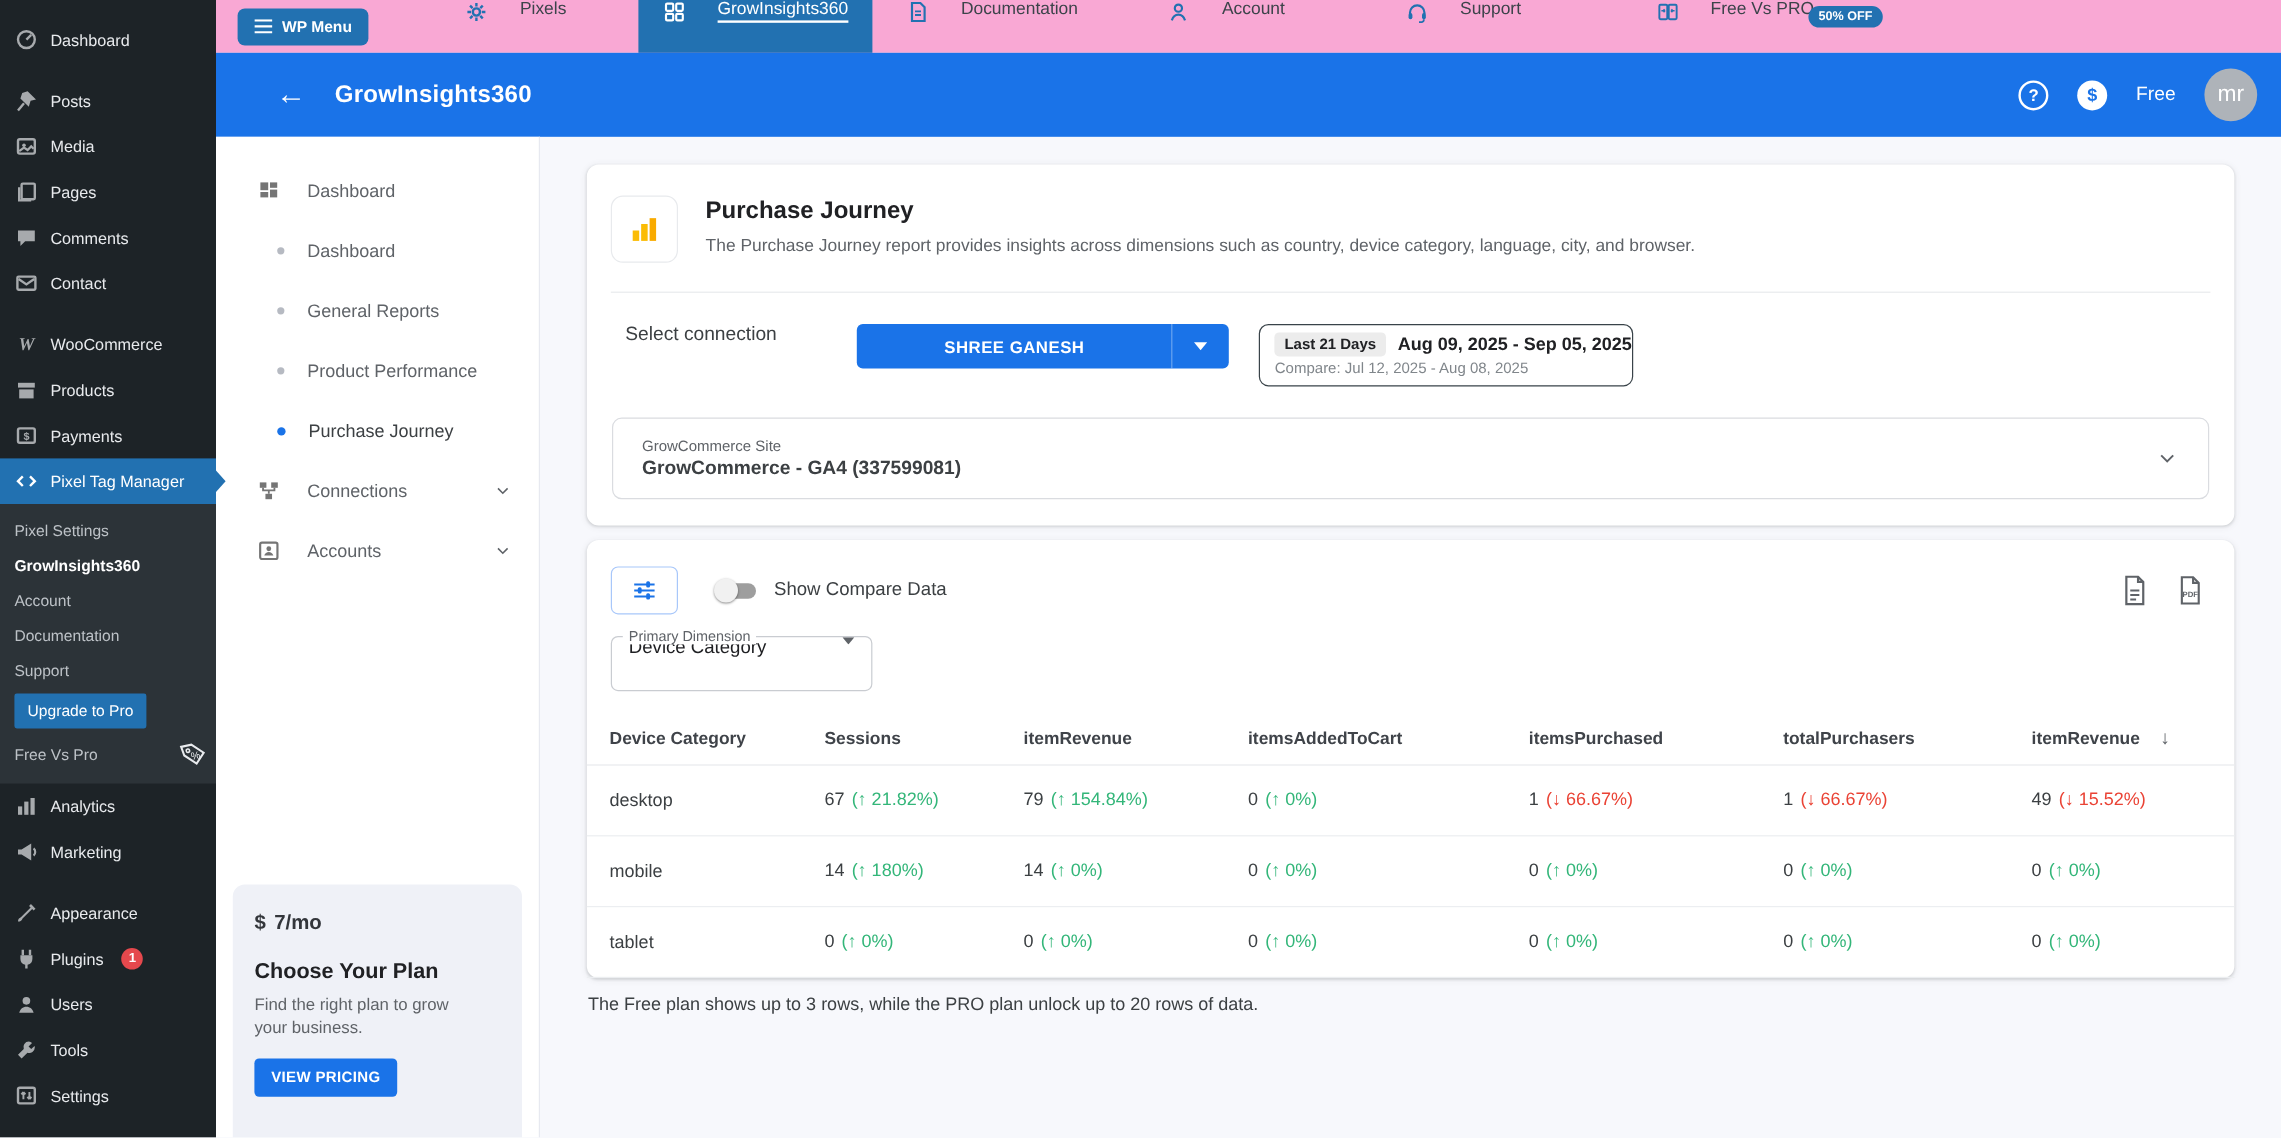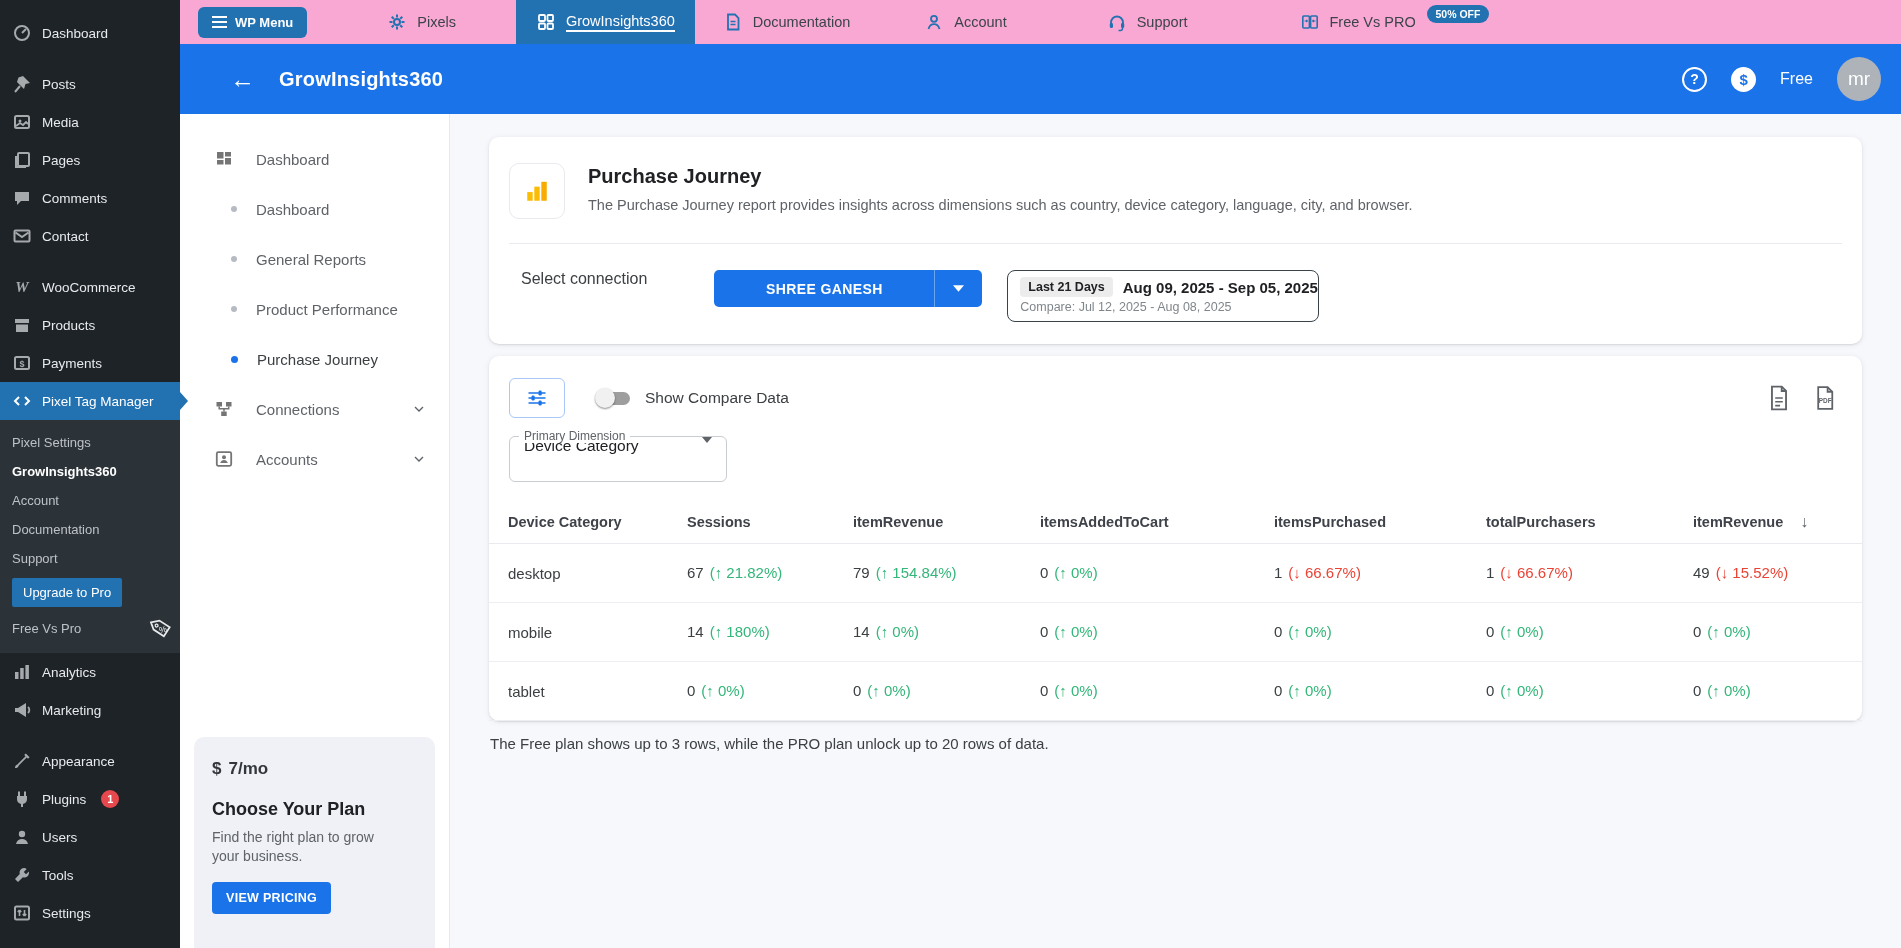--- a/index.html
+++ b/index.html
@@ -22,21 +22,21 @@
 .upgrade-btn{display:inline-block;margin:5px 12px 3px;background:#2271b1;color:#fff;font-size:13px;padding:7px 11px;border:none;border-radius:2px;font-family:inherit;cursor:pointer}
 .fvp-row{display:flex;align-items:center;justify-content:space-between;padding:5px 6px 2px 12px;font-size:13px;color:#bdc2c7;cursor:pointer}
 .badge-red{min-width:18px;height:18px;border-radius:9px;background:#e5484d;color:#fff;font-size:11px;font-weight:bold;display:inline-flex;align-items:center;justify-content:center;padding:0 5px;margin-left:5px}
 
 
 .main-col{flex:1;display:flex;flex-direction:column;min-width:0}
 
 
 .topbar{height:44px;background:#f9a8d4;display:flex;align-items:stretch;flex-shrink:0}
 .wpmenu-btn{align-self:center;margin-left:18px;height:31px;background:#2271b1;color:#fff;border:none;border-radius:6px;font-size:13px;font-weight:bold;display:flex;align-items:center;gap:8px;padding:0 14px;font-family:inherit;cursor:pointer}
-.tb-item{display:flex;align-items:center;gap:10px;font-size:14.5px;color:#3c434a;cursor:pointer}
+.tb-item{display:flex;align-items:flex-start;gap:26px;font-size:14.5px;color:#3c434a;cursor:pointer}
 .tb-item .tbic{color:#2271b1;display:flex}
 .tab-active{background:#2271b1;color:#fff;padding:0 20px}
 .tab-active .tbic{color:#fff}
 .tab-active .tb-label{border-bottom:2px solid #fff;padding-bottom:1px}
 .m-pixels{margin-left:80px}.m-tab{margin-left:60px}.m-doc{margin-left:28px}.m-acc{margin-left:74px}.m-sup{margin-left:100px}.m-fvp{margin-left:112px}
 .fvp-item{position:relative}
 .off-badge{position:absolute;left:127px;top:5px;background:#2271b1;color:#fff;font-size:10.5px;font-weight:bold;padding:3px 9px;border-radius:10px;white-space:nowrap}
 
 
 .bluebar{height:70px;background:#1a73e8;display:flex;align-items:center;color:#fff;flex-shrink:0}
@@ -70,21 +70,21 @@
 
 
 .head-card{padding:26px 0 22px}
 .hc-top{display:flex;align-items:flex-start;padding:0 28px 0 20px}
 .report-icon{width:56px;height:56px;border:1px solid #e8eaed;border-radius:10px;display:flex;align-items:center;justify-content:center;margin-right:23px;flex-shrink:0;background:#fff}
 .hc-title{font-size:20px;color:#202124;font-weight:bold;margin-top:2px}
 .hc-desc{font-size:14.5px;color:#5f6368;margin-top:9px}
 .hc-div{height:1px;background:#e8eaed;margin:24px 20px 0}
 .conn-row{display:flex;align-items:flex-start;margin:26px 0 0 32px}
 .conn-label{font-size:16px;color:#3c4043}
-.conn-btn{margin-left:67px;width:268px;height:37px;background:#1a73e8;border-radius:5px;display:flex;color:#fff;cursor:pointer;border:none;font-family:inherit;padding:0;overflow:hidden}
+.conn-btn{margin-left:67px;width:310px;height:37px;background:#1a73e8;border-radius:5px;display:flex;color:#fff;cursor:pointer;border:none;font-family:inherit;padding:0;overflow:hidden}
 .cb-label{flex:1;display:flex;align-items:center;justify-content:center;font-size:14px;font-weight:bold;letter-spacing:.4px}
 .cb-arrow{width:48px;border-left:1px solid rgba(255,255,255,.35);display:flex;align-items:center;justify-content:center}
 .date-box{margin-left:25px;width:312px;border:1.5px solid #394349;border-radius:8px;padding:6px 12px 7px;cursor:pointer;background:#fff}
 .db-top{display:flex;align-items:center;gap:10px}
 .db-chip{background:#ececec;border-radius:4px;font-size:12.5px;font-weight:bold;color:#202124;padding:3px 8px;white-space:nowrap}
 .db-range{font-size:15px;font-weight:bold;color:#202124;white-space:nowrap}
 .db-cmp{font-size:12.5px;color:#80868b;margin-top:3px}
 .site-select{margin:26px 21px 0;height:68px;border:1px solid #dadce0;border-radius:8px;display:flex;align-items:center;padding:0 24px;cursor:pointer}
 .ss-label{font-size:12.5px;color:#5f6368}
 .ss-value{font-size:16px;font-weight:bold;color:#3c4043;margin-top:3px}
@@ -492,20 +492,31 @@
                   </svg>
                 </span>
             </button>
             <div class="date-box">
               <div class="db-top">
                 <span class="db-chip">Last 21 Days</span>
                 <span class="db-range">Aug 09, 2025 - Sep 05, 2025</span>
               </div>
               <div class="db-cmp">Compare: Jul 12, 2025 - Aug 08, 2025</div>
             </div>
+          </div>
+          <div class="site-select">
+            <div>
+              <div class="ss-label">GrowCommerce Site</div>
+              <div class="ss-value">GrowCommerce - GA4 (337599081)</div>
+            </div>
+            <span class="ss-chev">
+                <svg width="20" height="20" viewBox="0 0 24 24">
+                  <polyline points="6 9 12 15 18 9" fill="none" stroke="currentColor" stroke-width="2"></polyline>
+                </svg>
+              </span>
           </div>
         </section>
 
         <section class="card table-card">
           <div class="ctl-row">
             <button class="filter-btn">
               <span>
                   <svg width="24" height="24" viewBox="0 0 24 24">
                     <path d="M3.5 7h17M3.5 12h17M3.5 17h17" stroke="#1a73e8" stroke-width="1.7" fill="none"></path>
                     <rect x="13.5" y="4.4" width="3.2" height="5.2" rx="1.3" fill="#1a73e8"></rect>

